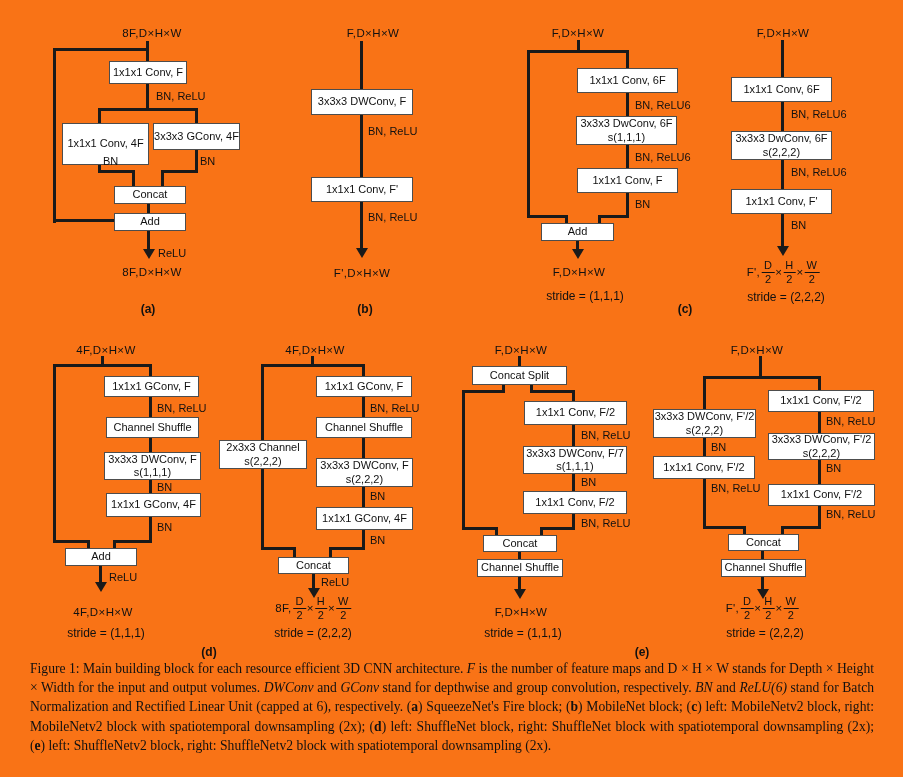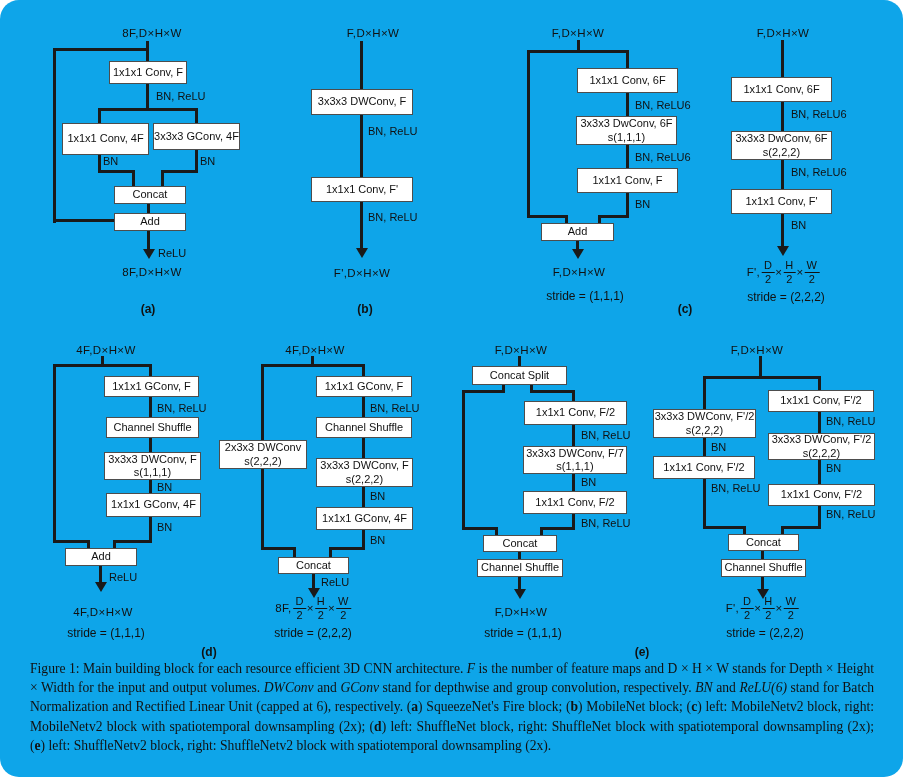--- a/index.html
+++ b/index.html
@@ -1,17 +1,17 @@
 <!DOCTYPE html>
 <html><head>
 <meta charset="utf-8">
 <style>
   html,body{margin:0;padding:0;background:#fff;}
-  .page{position:relative;width:903px;height:777px;background:#0ea5e9;overflow:hidden;
-        font-family:"Liberation Sans",sans-serif;color:#111;border-radius:19px;}
+  .page{position:relative;width:903px;height:777px;background:#f97316;overflow:hidden;
+        font-family:"Liberation Sans",sans-serif;color:#111;}
   .box{position:absolute;background:#fff;border:1.5px solid #4d4d4d;box-sizing:border-box;
        display:flex;flex-direction:column;align-items:center;justify-content:center;
        font-size:11px;line-height:1.2;text-align:center;white-space:nowrap;z-index:3;}
   .lbl{position:absolute;font-size:11px;white-space:nowrap;z-index:4;}
   .io{font-size:11.5px;letter-spacing:.4px;}
   .ctr{transform:translateX(-50%);}
   .vl{position:absolute;width:3px;background:#1a1a1a;z-index:1;}
   .hl{position:absolute;height:3px;background:#1a1a1a;z-index:1;}
   .ah{position:absolute;width:0;height:0;border-left:6px solid transparent;
       border-right:6px solid transparent;border-top:10px solid #1a1a1a;
@@ -39,21 +39,21 @@
   <div class="vl" style="left:146px;top:41px;height:21px"></div>
   <div class="hl" style="left:53px;top:48px;width:95px"></div>
   <div class="vl" style="left:53px;top:48px;height:175px"></div>
   <div class="hl" style="left:53px;top:219px;width:61px"></div>
   <div class="box" style="left:109px;top:61px;width:78px;height:23px">1x1x1 Conv, F</div>
   <div class="vl" style="left:146px;top:83px;height:27px"></div>
   <div class="lbl" style="left:156px;top:90px">BN, ReLU</div>
   <div class="hl" style="left:98px;top:108px;width:100px"></div>
   <div class="vl" style="left:98px;top:108px;height:16px"></div>
   <div class="vl" style="left:195px;top:108px;height:16px"></div>
-  <div class="box" style="left:62px;top:123px;width:87px;height:32px">1x1x1 Conv, 4F</div>
+  <div class="box" style="left:62px;top:123px;width:87px;height:42px">1x1x1 Conv, 4F</div>
   <div class="box" style="left:153px;top:123px;width:87px;height:27px">3x3x3 GConv, 4F</div>
   <div class="lbl" style="left:103px;top:155px">BN</div>
   <div class="lbl" style="left:200px;top:155px">BN</div>
   <div class="vl" style="left:98px;top:149px;height:23px"></div>
   <div class="vl" style="left:195px;top:149px;height:23px"></div>
   <div class="hl" style="left:98px;top:170px;width:37px"></div>
   <div class="hl" style="left:161px;top:170px;width:37px"></div>
   <div class="vl" style="left:132px;top:170px;height:17px"></div>
   <div class="vl" style="left:161px;top:170px;height:17px"></div>
   <div class="box" style="left:114px;top:186px;width:72px;height:18px">Concat</div>
@@ -168,21 +168,21 @@
   <div class="lbl" style="left:109px;top:571px">ReLU</div>
   <div class="lbl io ctr" style="left:103px;top:606px">4F,D×H×W</div>
   <div class="stride" style="left:106px;top:626px">stride = (1,1,1)</div>
   <div class="figlab" style="left:209px;top:645px">(d)</div>
 
   <div class="lbl io ctr" style="left:315px;top:344px">4F,D×H×W</div>
   <div class="vl" style="left:311px;top:356px;height:11px"></div>
   <div class="hl" style="left:261px;top:364px;width:103px"></div>
   <div class="vl" style="left:261px;top:364px;height:77px"></div>
   <div class="box" style="left:219px;top:440px;width:88px;height:29px">
-    <span>2x3x3 DWConv</span>
+    <span>2x3x3 Channel</span>
     <span>s(2,2,2)</span>
   </div>
   <div class="vl" style="left:261px;top:468px;height:82px"></div>
   <div class="hl" style="left:261px;top:547px;width:35px"></div>
   <div class="vl" style="left:293px;top:547px;height:11px"></div>
   <div class="vl" style="left:362px;top:364px;height:13px"></div>
   <div class="box" style="left:316px;top:376px;width:96px;height:21px">1x1x1 GConv, F</div>
   <div class="vl" style="left:362px;top:396px;height:22px"></div>
   <div class="lbl" style="left:370px;top:402px">BN, ReLU</div>
   <div class="box" style="left:316px;top:417px;width:96px;height:21px">Channel Shuffle</div>

